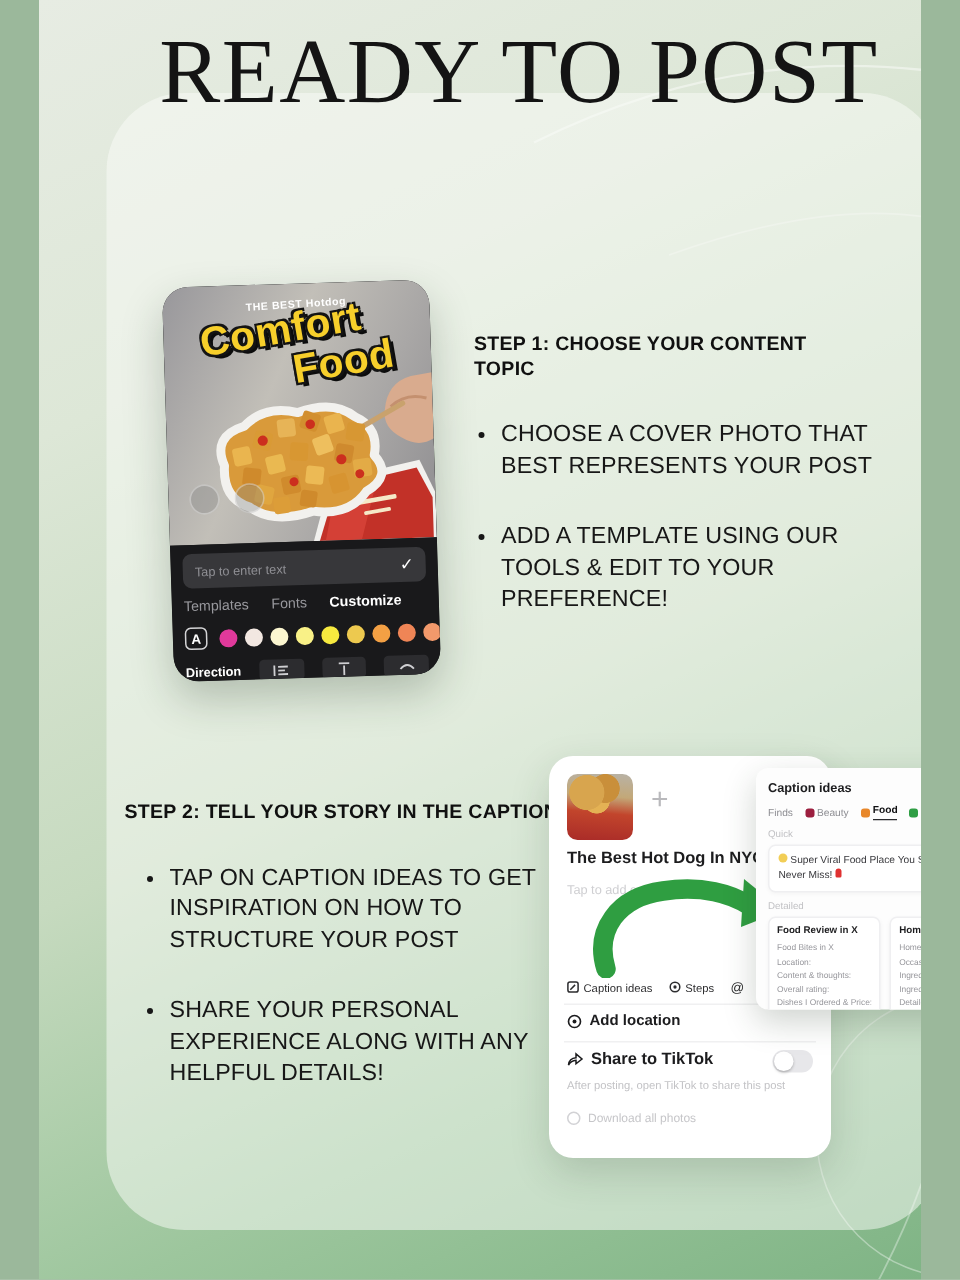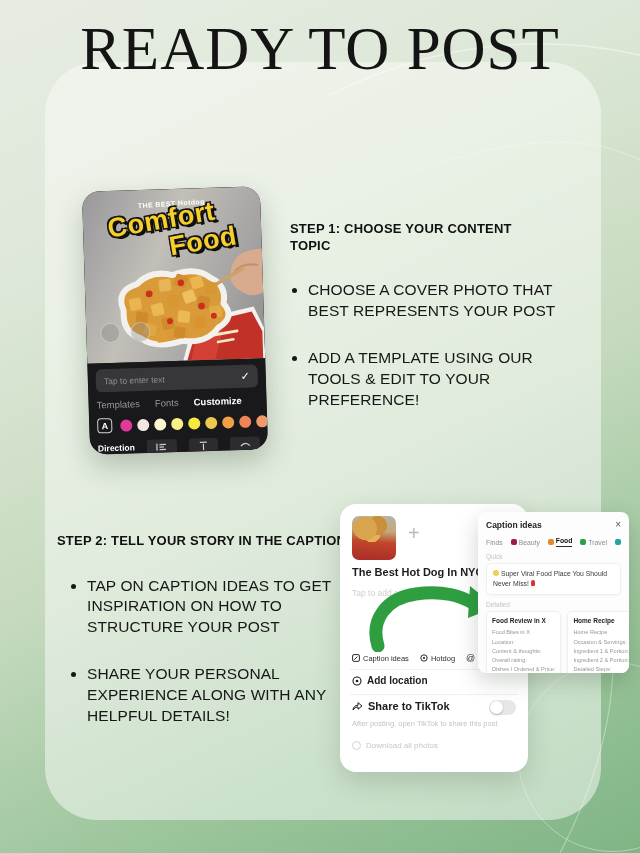--- a/index.html
+++ b/index.html
@@ -1,18 +1,18 @@
 <!DOCTYPE html>
 <html><head>
 <meta charset="utf-8">
 <style>
   * { margin:0; padding:0; box-sizing:border-box; }
   html,body { background:#9bb89b; }
   .canvas {
-    position:relative; width:640px; height:853px; margin:0 auto; overflow:hidden;
+    position:relative; width:588px; height:853px; margin:0 auto; overflow:hidden;
     background:linear-gradient(155deg,#e7ece3 0%,#dde7d7 26%,#c6dabf 54%,#9dc69d 78%,#7fb485 100%);
     font-family:"Liberation Sans",sans-serif;
   }
   
   .decor-svg { position:absolute; inset:0; width:640px; height:853px; }
   .decor-circle {
     position:absolute; left:518px; top:662px; width:190px; height:190px; border-radius:50%;
     border:1.5px solid rgba(255,255,255,.38);
   }
   
@@ -302,21 +302,21 @@
             <rect x="0.6" y="0.6" width="6.8" height="6.8" rx="1.4" fill="none" stroke="#2c2c2e" stroke-width="1"></rect>
             <line x1="2.2" y1="5.8" x2="5.4" y2="2.6" stroke="#2c2c2e" stroke-width="1"></line>
           </svg>
         <span>Caption ideas</span>
       </span>
       <span class="action-item">
         <svg width="8" height="8" viewBox="0 0 8 8">
             <circle cx="4" cy="4" r="3.2" fill="none" stroke="#2c2c2e" stroke-width="1"></circle>
             <circle cx="4" cy="4" r="1.1" fill="#2c2c2e"></circle>
           </svg>
-        <span>Hotdog</span>
+        <span>Steps</span>
       </span>
       <span class="glyph-sm">@</span>
       <span class="glyph-sm">#</span>
     </div>
     <div class="divider" style="top:165px;"></div>
     <div class="add-loc">
       <svg width="10" height="10" viewBox="0 0 10 10">
           <circle cx="5" cy="5" r="4" fill="none" stroke="#1c1c1e" stroke-width="1.1"></circle>
           <circle cx="5" cy="5" r="1.3" fill="#1c1c1e"></circle>
         </svg>

